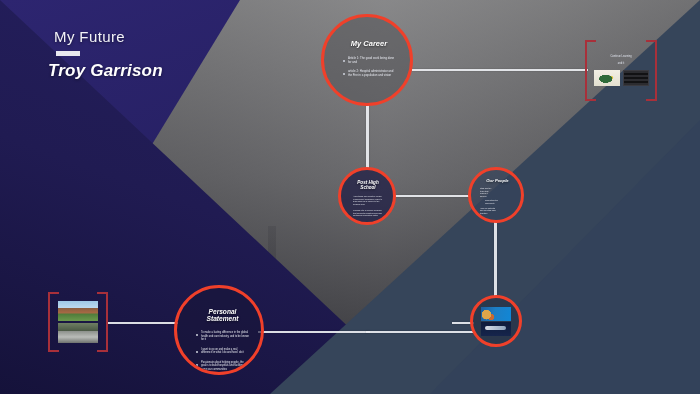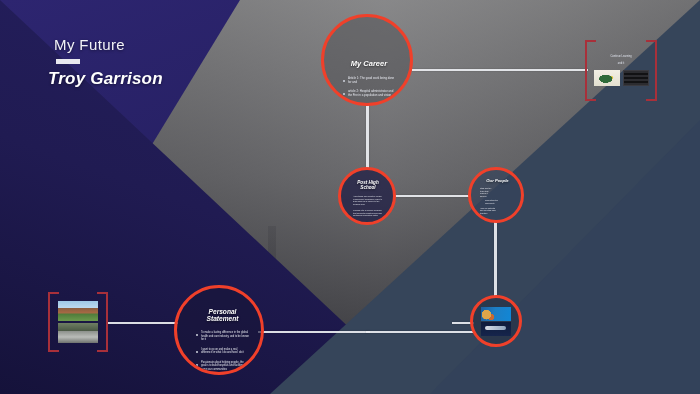--- a/index.html
+++ b/index.html
@@ -49,21 +49,21 @@
     background: #36455a;
     clip-path: polygon(700px 0, 700px 394px, 270px 394px);
   }
   .bg-steel-dark {
     position: absolute; inset: 0;
     background: #33425a;
     clip-path: polygon(700px 120px, 700px 394px, 430px 394px);
   }
 
   
-  .header { position: absolute; left: 54px; top: 36px; }
+  .header { position: absolute; left: 54px; top: 28px; }
   .header .title {
     color: #f2f2f7; font-size: 15px; font-weight: 400; letter-spacing: .4px;
     text-shadow: 0 1px 3px rgba(0,0,0,.45);
   }
   .header .rule {
     width: 24px; height: 5px; background: #e8e8ef; margin: 6px 0 5px 2px;
   }
   .header .author {
     color: #ffffff; font-size: 17px; font-style: italic; font-weight: 700;
     letter-spacing: .2px; text-shadow: 0 1px 3px rgba(0,0,0,.45);
@@ -104,21 +104,20 @@
     background: #cfd3de;
   }
   .node .lines { width: 100%; }
   .node .lines div { color: #dfe2ea; line-height: 1.3; }
 
   
   #node-career {
     left: 321px; top: 14px; width: 92px; height: 92px;
     background: rgba(82,82,86,0.55);
     padding: 22px 14px 0 18px;
-    justify-content: flex-end;
   }
   #node-career .n-title { font-size: 7.5px; margin-bottom: 9px; }
   #node-career .bullets { padding-left: 6px; }
   #node-career .bullets li { font-size: 2.9px; margin-bottom: 5px; }
 
   
   #node-phs {
     left: 338px; top: 167px; width: 58px; height: 58px;
     background: rgba(28,26,66,0.72);
     padding: 10px 8px 0 10px;

